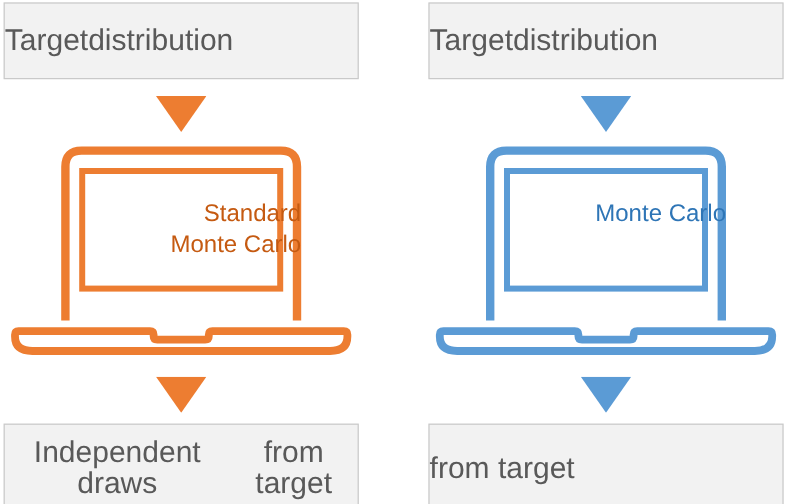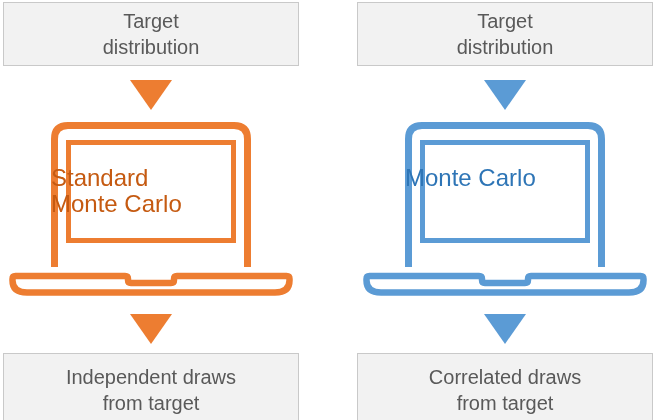--- a/index.html
+++ b/index.html
@@ -23,42 +23,42 @@
   .diagram { position: absolute; top: 0; left: 0; width: 657px; height: 420px; }
   .column { position: absolute; top: 0; width: 296px; height: 420px; }
   .column.left  { left: 3px; }
   .column.right { left: 357px; }
 
   .box {
     position: absolute; left: 0; width: 296px;
     background: var(--box_bg);
     border: 1px solid var(--box_border);
     color: var(--box_text);
-    display: flex; flex-direction: column;
-    justify-content: center; align-items: center;
+    display: flex; flex-direction: row;
+    align-items: center;
     text-align: center;
-    font-size: 20px; line-height: 26px;
+    font-size: 25px; line-height: 26px;
   }
   .box.top    { top: 2px;   height: 64px; }
   .box.bottom { top: 353px; height: 73px; }
 
   .arrow { position: absolute; left: 127px; width: 42px; height: 30px; }
   .arrow.a1 { top: 80px; }
   .arrow.a2 { top: 314px; }
 
   .laptop { position: absolute; top: 120px; left: 0; width: 296px; height: 178px; }
 
   .col-orange .arrow svg polygon { fill: var(--orange); }
   .col-blue   .arrow svg polygon { fill: var(--blue); }
   .col-orange .laptop svg { color: var(--orange); }
   .col-blue   .laptop svg { color: var(--blue); }
 
   .laptop-label {
     position: absolute; top: 165px; left: 48px; width: 200px;
-    text-align: left; font-size: 24px; line-height: 26px;
+    text-align: right; font-size: 20px; line-height: 26px;
   }
   .col-orange .laptop-label { color: var(--orange_dark); }
   .col-blue   .laptop-label { color: var(--blue_dark); }
 </style>
 </head>
 <body>
 
 <div class="diagram">
 
   <div class="column left col-orange">
@@ -125,18 +125,17 @@
       <div>Monte Carlo</div>
     </div>
 
     <div class="arrow a2">
       <svg width="42" height="30" viewBox="0 0 42 30">
           <polygon points="0,0 42,0 21,30"></polygon>
         </svg>
     </div>
 
     <div class="box bottom">
-      <div>Correlated draws</div>
       <div>from target</div>
     </div>
   </div>
 
 </div>
 
 </body></html>

